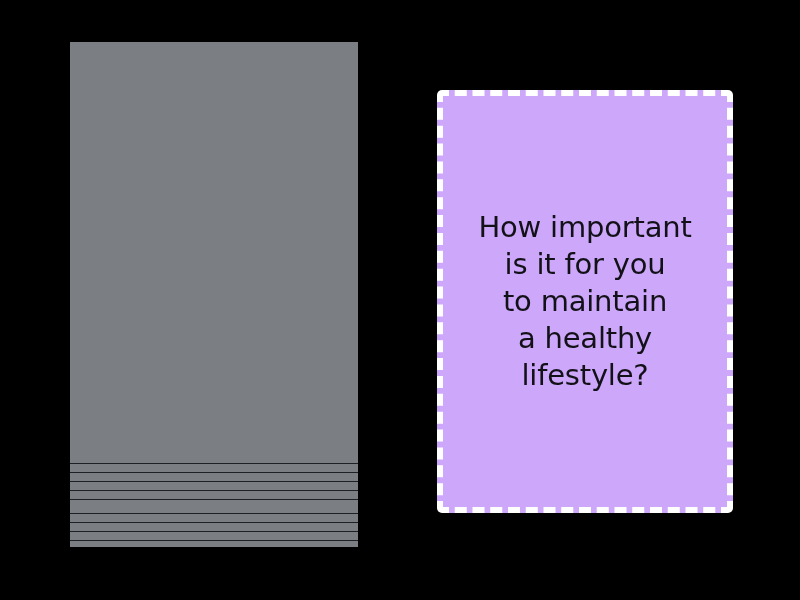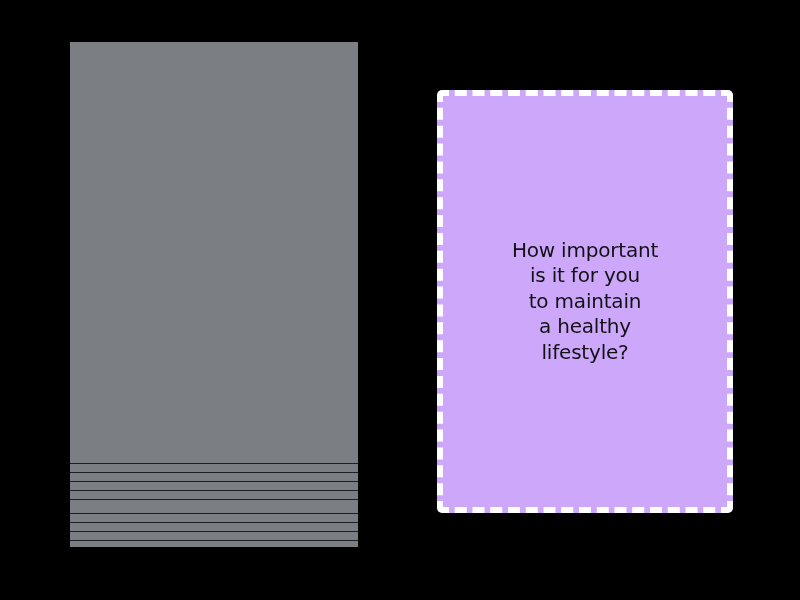--- a/index.html
+++ b/index.html
@@ -80,21 +80,21 @@
     justify-content: center;
   }
 
   #question-text {
     width: 100%;
     padding: 0 10px;
     box-sizing: border-box;
     text-align: center;
     color: #131118;
     font-family: "DejaVu Sans", sans-serif;
-    font-size: 20px;
+    font-size: 29px;
     font-weight: 400;
     line-height: 1.28;
     letter-spacing: -0.2px;
     white-space: pre-line;
   }
 </style>
 </head>
 <body>
 
 <div id="stage">

